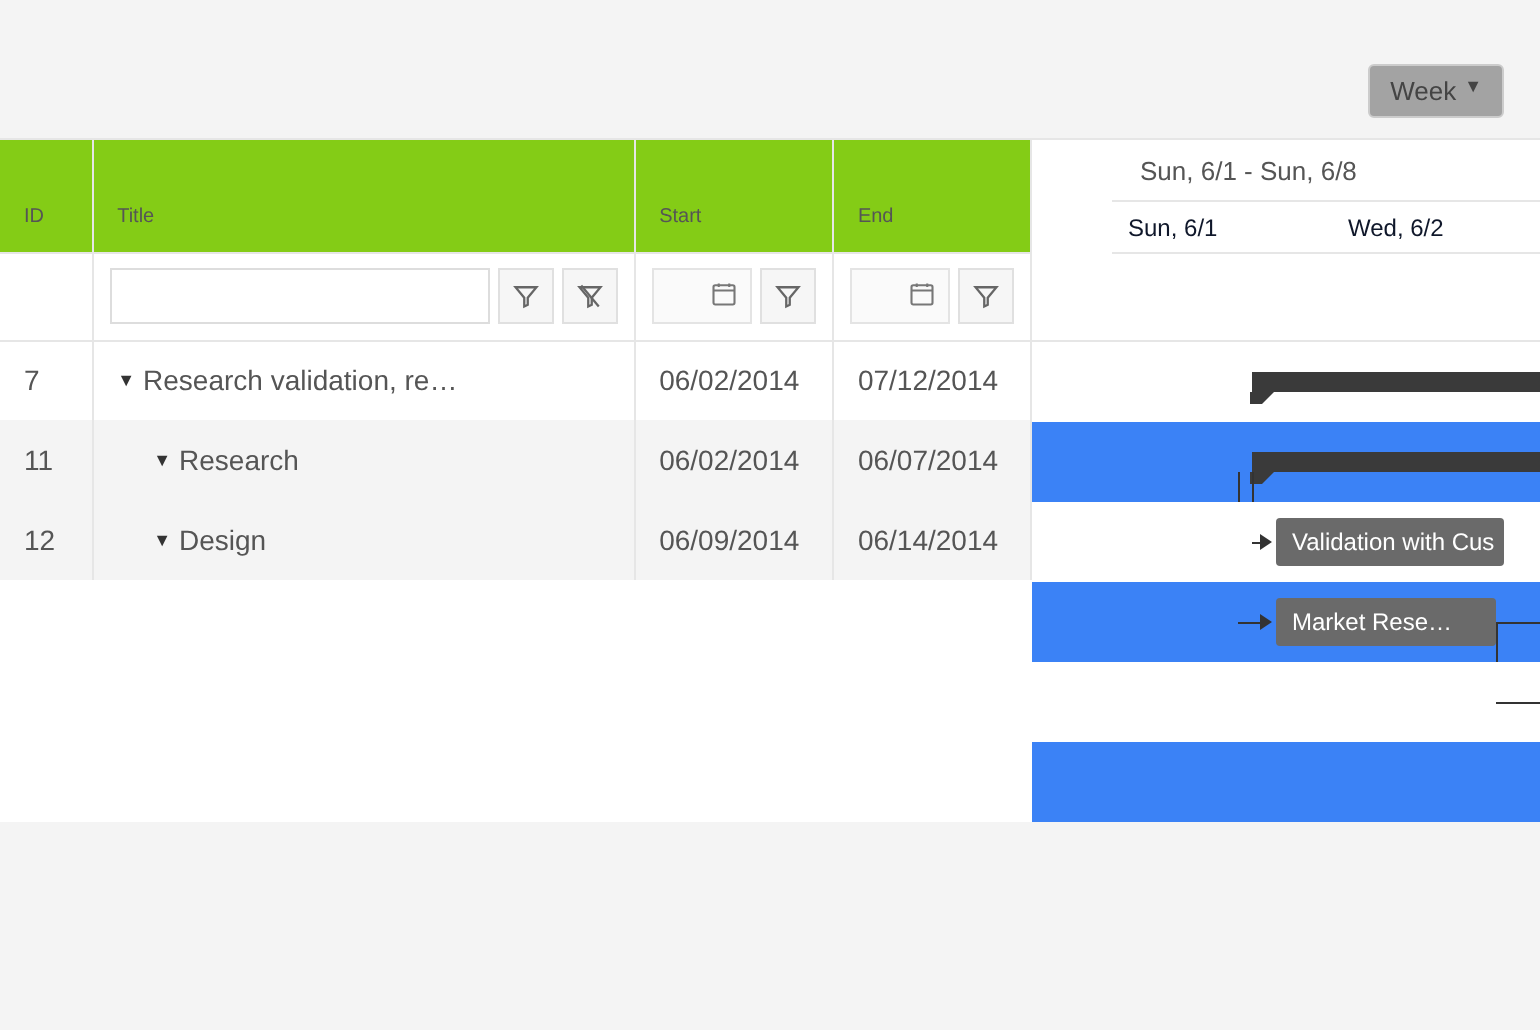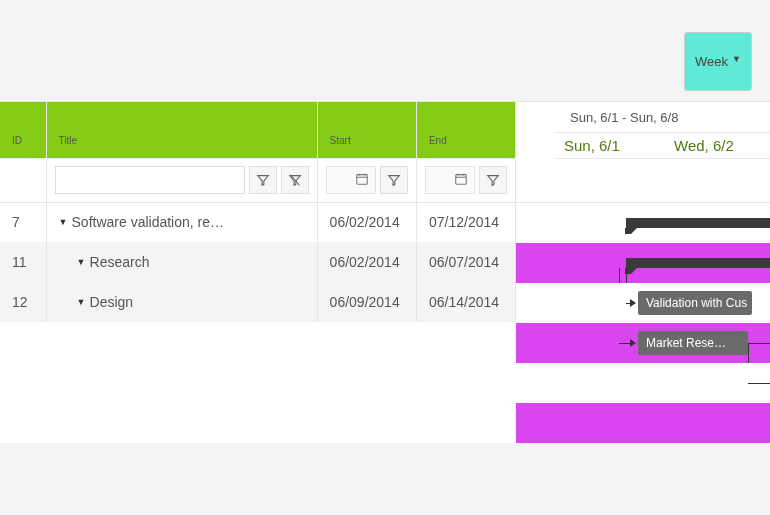--- a/index.html
+++ b/index.html
@@ -15,22 +15,22 @@
     .container {
       padding: 20px 0 0 0;
     }
     .toolbar {
       display: flex;
       justify-content: flex-end;
       padding: 12px 18px 10px 0;
     }
     .view-selector {
       border: 1px solid #ccc;
-      background: #5eead4;
-      padding: 21px 10px;
+      background: #a3a3a3;
+      padding: 5px 10px;
       border-radius: 3px;
       font-size: 13px;
       cursor: pointer;
       display: flex;
       align-items: flex-start;
       gap: 4px;
       color: #444;
     }
     .view-selector .caret {
       font-size: 9px;
@@ -162,38 +162,38 @@
     .timeline-days {
       height: 26px;
       display: flex;
       border-top: 1px solid #e6e6e6;
     }
     .day-col {
       width: 110px;
       padding-left: 8px;
       display: flex;
       align-items: center;
-      color: #4d7c0f;
-      font-size: 15px;
+      color: #0f172a;
+      font-size: 12px;
       white-space: nowrap;
       flex-shrink: 0;
     }
     .timeline-filter-space {
       height: 44px;
       border-bottom: 1px solid #e6e6e6;
     }
     .timeline-body {
       position: relative;
     }
     .timeline-row {
       height: 40px;
       position: relative;
     }
     .timeline-row.even { background: #fff; }
-    .timeline-row.odd { background: #d946ef; }
+    .timeline-row.odd { background: #3b82f6; }
 
     .summary-bar {
       position: absolute;
       height: 10px;
       background: #3a3a3a;
       top: 15px;
     }
     .summary-bar::before {
       content: '';
       position: absolute;
@@ -313,21 +313,21 @@
               </div>
             </div>
           </td>
         </tr>
 
         <tr class="data-row even">
           <td>7</td>
           <td>
             <div class="title-cell indent-1">
               <span class="expander">▼</span>
-              <span class="title-text">Software validation, re…</span>
+              <span class="title-text">Research validation, re…</span>
             </div>
           </td>
           <td>06/02/2014</td>
           <td>07/12/2014</td>
         </tr>
         <tr class="data-row odd">
           <td>11</td>
           <td>
             <div class="title-cell indent-2">
               <span class="expander">▼</span>

